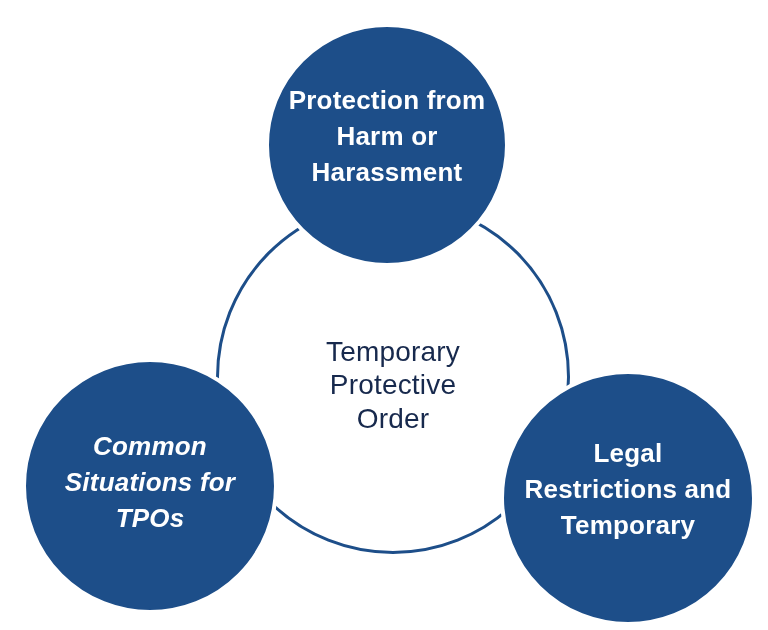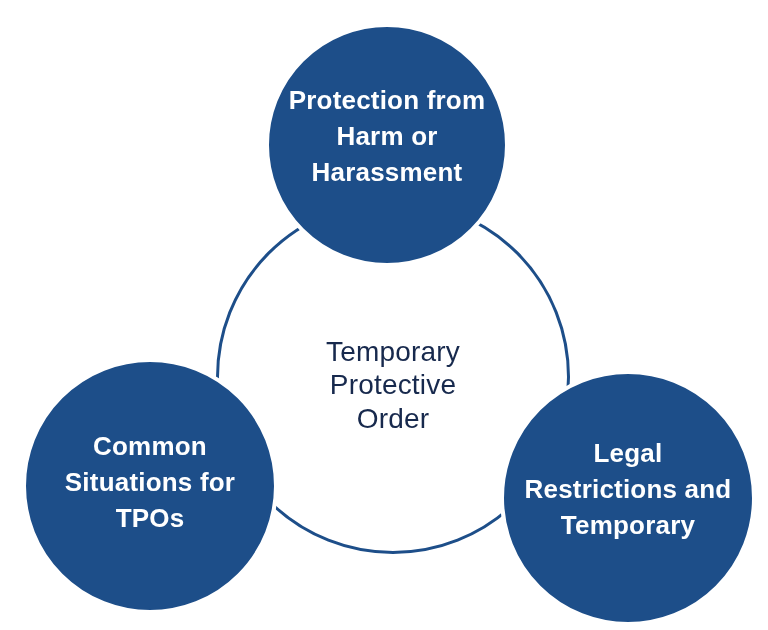--- a/index.html
+++ b/index.html
@@ -70,21 +70,21 @@
     font-weight: bold;
     font-size: 26px;
     line-height: 1.38;
     text-align: center;
     white-space: pre-line;
     letter-spacing: 0.2px;
   }
   .node-top    { left: 265px; top: 23px;  width: 244px; height: 244px; }
   .node-top .label   { transform: translateY(-8px); }
   .node-left   { left: 22px;  top: 358px; width: 256px; height: 256px; }
-  .node-left .label  { transform: translateY(-3px); }
+  .node-left .label  { transform: translateY(-3px); font-style: italic; }
   .node-right  { left: 500px; top: 370px; width: 256px; height: 256px; }
   .node-right .label { transform: translateY(-8px); }
 </style>
 </head>
 <body>
 
 <div class="canvas">
 
   <div class="ring"></div>
 

